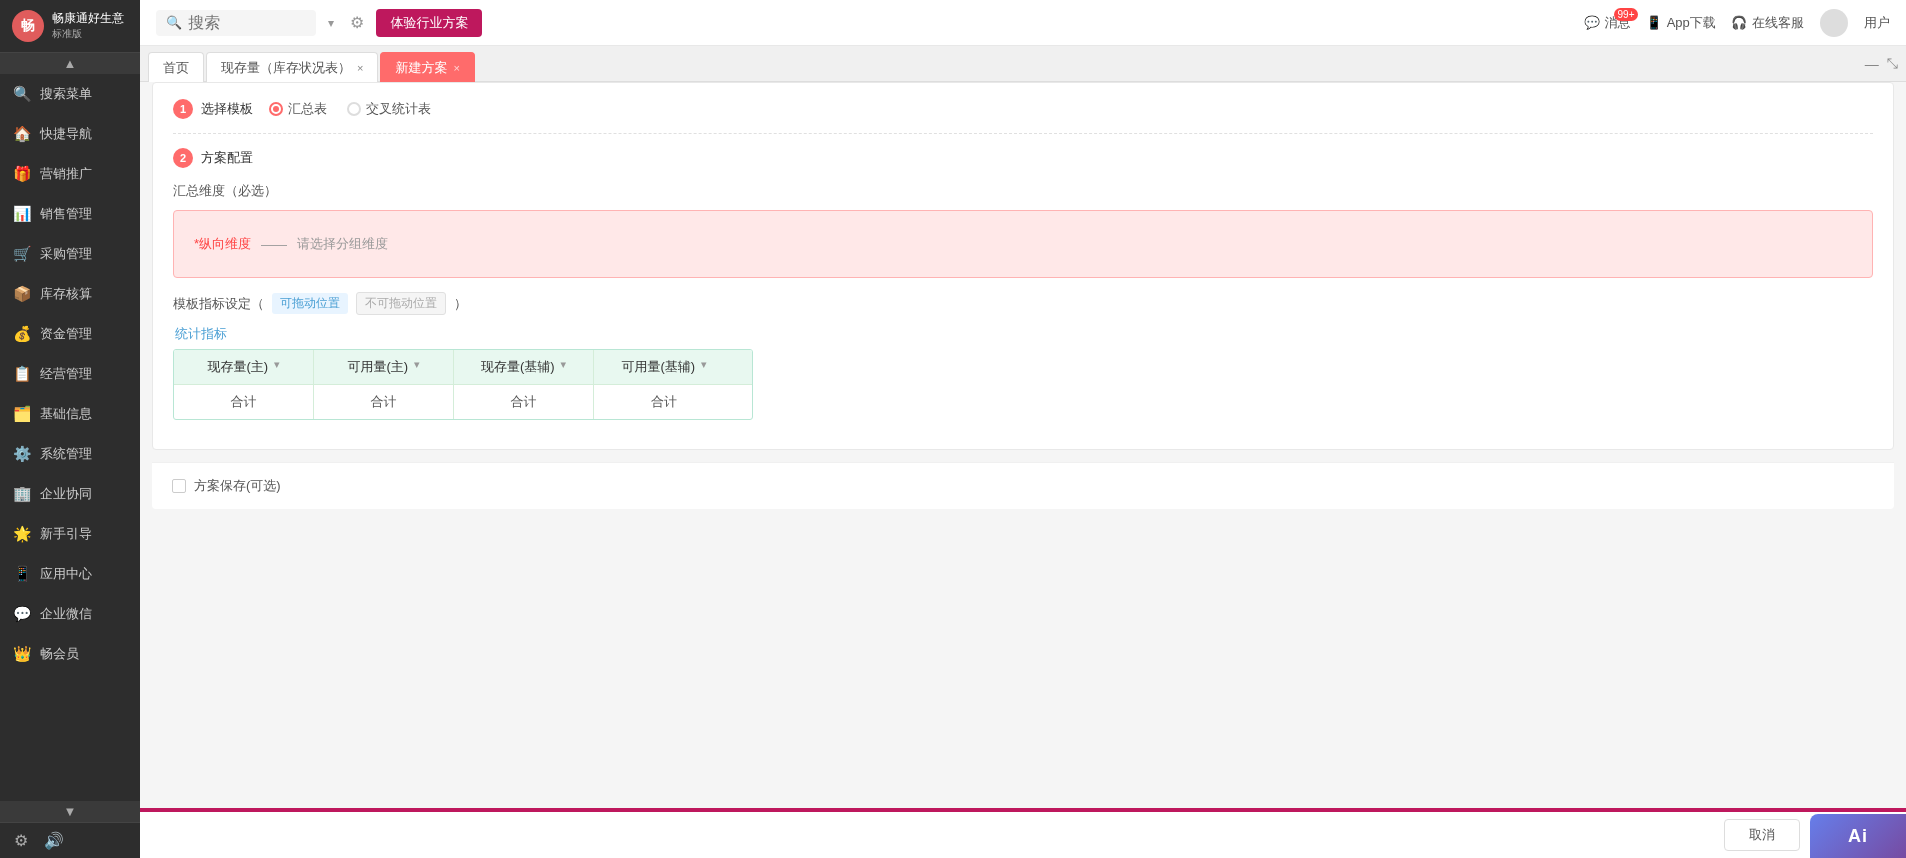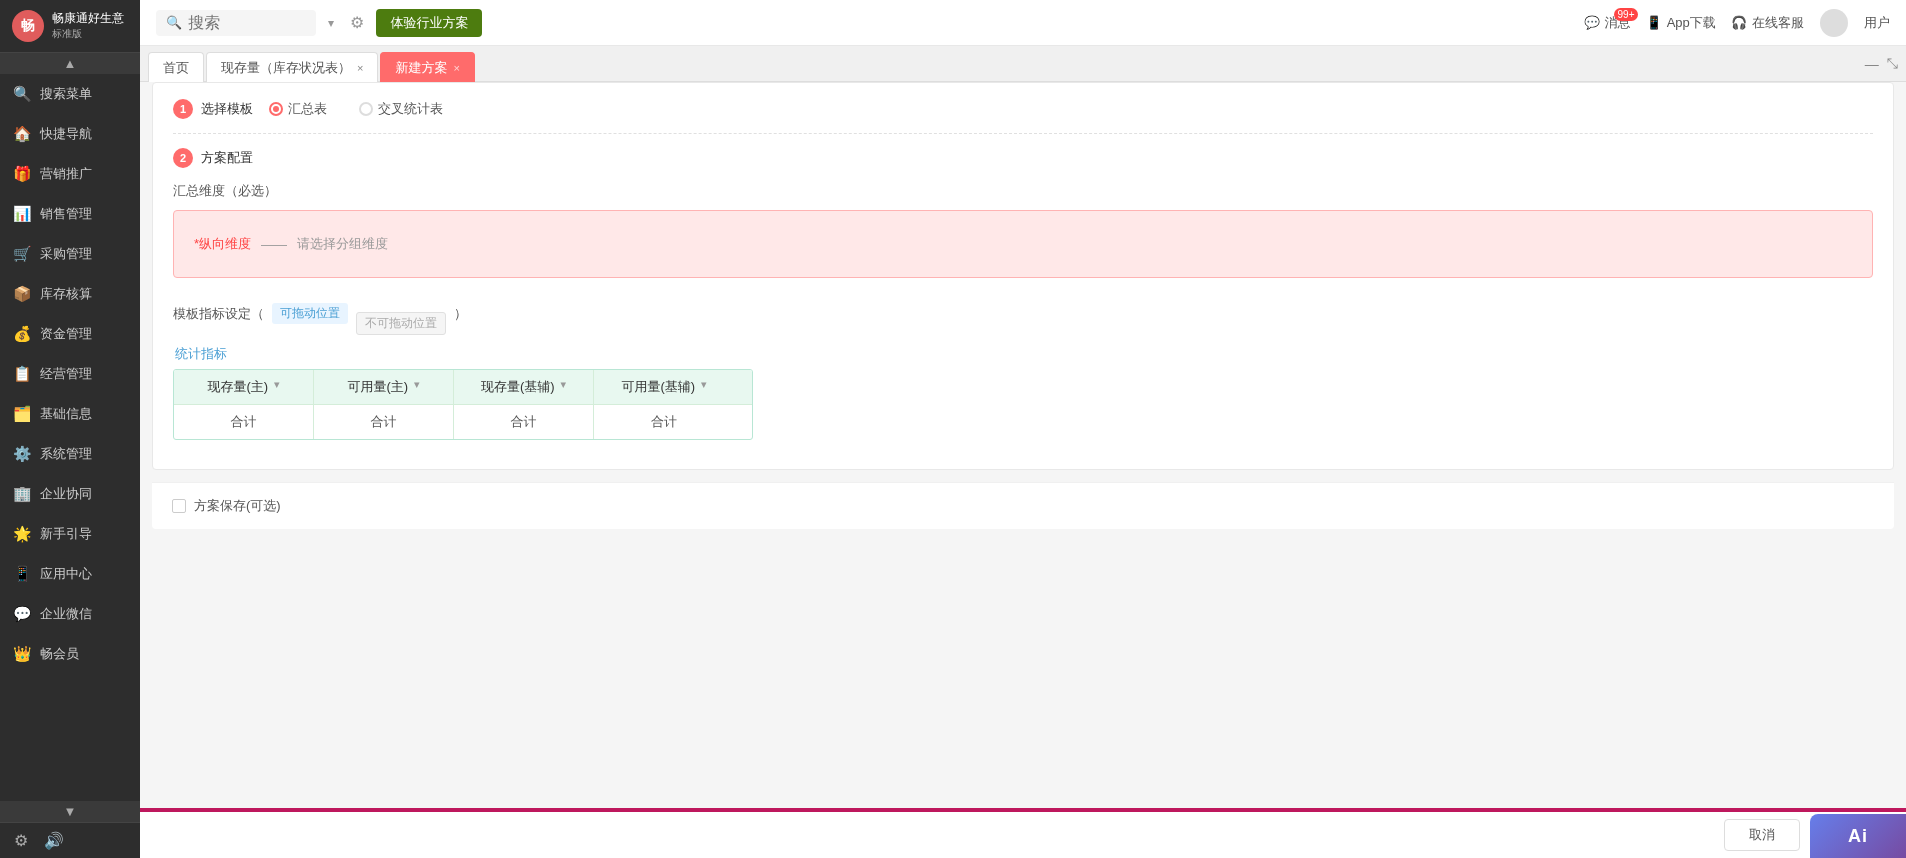--- a/index.html
+++ b/index.html
@@ -104,21 +104,21 @@
     .topbar-search input {
       border: none;
       background: transparent;
       font-size: 16px;
       outline: none;
       width: 100px;
     }
     .topbar-chevron { color: #999; font-size: 12px; cursor: pointer; }
     .topbar-gear { color: #999; font-size: 16px; cursor: pointer; margin-left: 4px; }
     .topbar-trial-btn {
-      background: #4d7c0f;
+      background: #be185d;
       color: white;
       border: none;
       border-radius: 4px;
       padding: 5px 14px;
       font-size: 13px;
       cursor: pointer;
       white-space: nowrap;
     }
     .topbar-right {
       margin-left: auto;
@@ -254,21 +254,21 @@
       justify-content: center;
       font-size: 11px;
       font-weight: bold;
       flex-shrink: 0;
     }
     .step-title { font-size: 13px; color: #333; font-weight: 500; }
 
     .radio-group {
       display: flex;
       align-items: center;
-      gap: 32px;
+      gap: 20px;
       margin-left: 8px;
     }
     .radio-item {
       display: flex;
       align-items: center;
       gap: 5px;
       cursor: pointer;
       font-size: 13px;
       color: #555;
     }
@@ -324,21 +324,20 @@
       padding: 2px 8px;
       font-size: 12px;
     }
     .no-drag-badge {
       background: #f5f5f5;
       color: #aaa;
       border-radius: 3px;
       padding: 2px 8px;
       font-size: 12px;
       border: 1px solid #e0e0e0;
-      margin-top: 20px;
     }
 
     .stat-section { margin-bottom: 10px; }
     .stat-label {
       color: #4a9fd4;
       font-size: 13px;
       margin-bottom: 6px;
       padding-left: 2px;
     }
 

